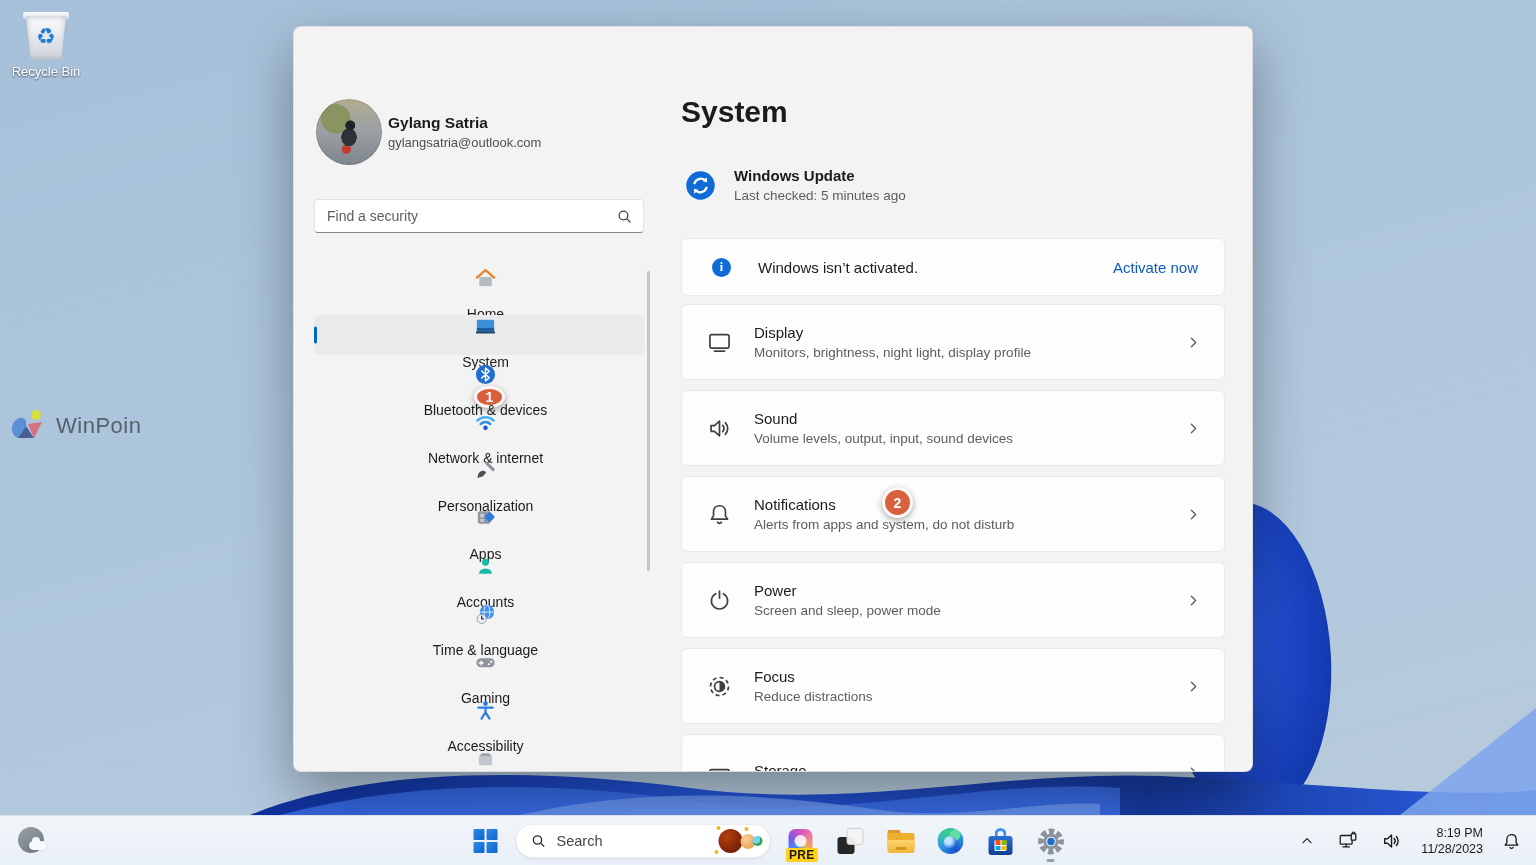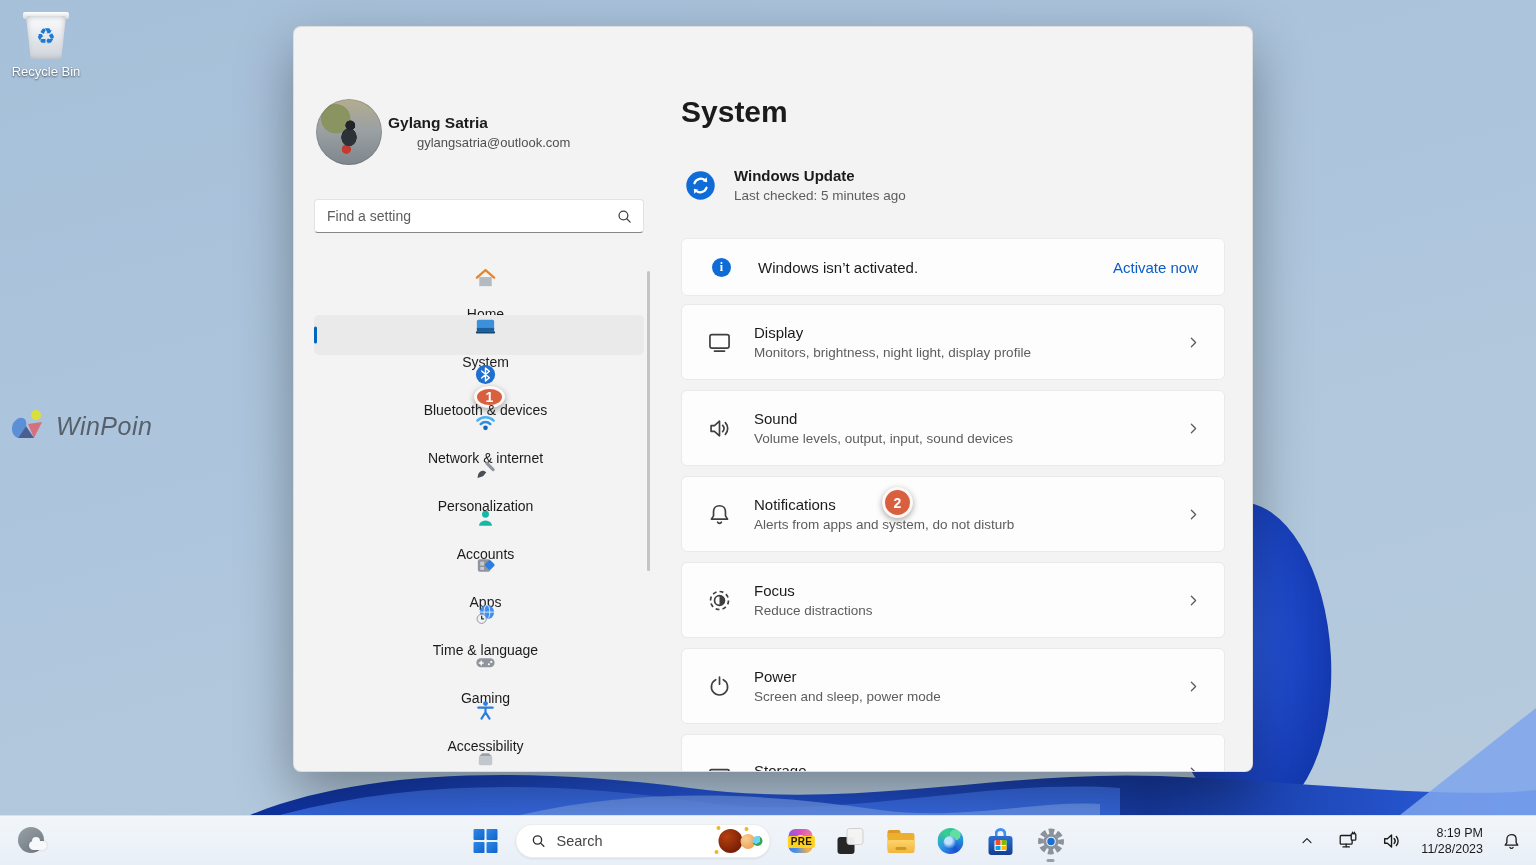--- a/index.html
+++ b/index.html
@@ -18,21 +18,21 @@
   .bin-body { position:absolute; left:3px; top:6px; width:40px; height:44px;
     background:linear-gradient(180deg,#fdfdfd,#dfe3e8 60%,#cfd4da); border-radius:3px 3px 6px 6px;
     clip-path:polygon(0 0,100% 0,88% 100%,12% 100%); box-shadow:inset 0 0 6px rgba(120,130,140,.6); }
   .bin-lid { position:absolute; left:0; top:2px; width:46px; height:7px;
     background:linear-gradient(180deg,#ffffff,#d2d7dd); border-radius:2px; }
   .bin-arrows { position:absolute; left:50%; top:52%; transform:translate(-50%,-50%);
     font-size:22px; color:#1f7ad4; font-weight:bold; }
   .bin-label { margin-top:2px; font-size:13px; color:#fff; text-shadow:0 1px 2px rgba(0,0,0,.65); }
 
   .watermark { position:absolute; left:8px; top:406px; display:flex; align-items:center; gap:8px; z-index:1; }
-  .watermark-text { font-size:25px; color:#4d565e; font-weight:500; letter-spacing:.5px; opacity:.9;font-style:italic; }
+  .watermark-text { font-size:22px; color:#4d565e; font-weight:500; letter-spacing:.5px; opacity:.9; }
 
   
   .win { position:absolute; left:293px; top:26px; width:960px; height:746px; z-index:2;
     background:#f3f3f3; border-radius:8px; border:1px solid rgba(0,0,0,.09);
     box-shadow:0 22px 55px rgba(0,0,0,.35); overflow:hidden; }
 
   .titlebar { position:absolute; left:0; top:0; width:100%; height:50px; }
   .back-btn { position:absolute; left:16px; top:16px; width:30px; height:26px;
     display:flex; align-items:center; justify-content:center; border-radius:4px; cursor:pointer; }
   .win-title { position:absolute; left:66px; top:48px; transform:translateY(-100%); font-size:14px; color:#1b1b1b; line-height:26px; top:22px; transform:none; }
@@ -43,21 +43,21 @@
   .profile { position:absolute; left:22px; top:72px; display:flex; align-items:center; gap:6px; }
   .avatar { width:66px; height:66px; border-radius:50%;
     background:
       radial-gradient(circle at 52% 40%, #20242a 0 9%, transparent 10%),
       radial-gradient(ellipse at 50% 58%, #2d3138 0 16%, transparent 17%),
       radial-gradient(circle at 46% 76%, #c23b2e 0 7%, transparent 8%),
       radial-gradient(circle at 30% 30%, #8a9460 0 22%, transparent 23%),
       linear-gradient(180deg,#b3ac90 0%,#9aa0a3 48%,#7f868c 100%);
     box-shadow:inset 0 0 0 1px rgba(0,0,0,.12); }
   .profile-name { font-size:15.5px; font-weight:700; color:#1b1b1b; }
-  .profile-email { font-size:13px; color:#4f4f4f; margin-top:3px;margin-left:29px; }
+  .profile-email { font-size:13px; color:#4f4f4f; margin-top:3px; }
 
   .find-box { position:absolute; left:20px; top:172px; width:330px; height:34px;
     background:#fff; border:1px solid #e2e2e2; border-bottom:1px solid #868686; border-radius:4px;
     display:flex; align-items:center; padding:0 10px 0 12px; cursor:text; }
   .find-placeholder { flex:1; font-size:14px; color:#5d5d5d; }
 
   .nav { position:absolute; left:20px; top:240px; width:330px; }
   .nav-item { position:relative; height:40px; margin-bottom:8px; display:flex; align-items:center;
     padding-left:13px; gap:16px; border-radius:5px; cursor:pointer;flex-direction:column; }
   .nav-item.selected { background:#eaeaea; }
@@ -131,22 +131,22 @@
     background:radial-gradient(circle at 35% 32%,#f8cf96,#eda45b 75%); }
   .bing-small { position:absolute; right:2px; top:10px; width:10px; height:10px; border-radius:50%;
     background:radial-gradient(circle at 35% 35%,#6fd3f2 0 45%,#3aa54f 46% 75%,#2a7de0 76%); }
   .sparkle { position:absolute; width:4px; height:4px; border-radius:50%; background:#f0b52a; }
   .sp1 { right:44px; top:0; } .sp2 { right:16px; top:1px; } .sp3 { right:46px; top:24px; }
 
   .copilot { width:24px; height:24px; border-radius:7px;
     background:conic-gradient(from 210deg,#3f8ef0,#7a5ce8,#d44fc4,#ef7f9a,#f2b04a,#3f8ef0); position:relative; }
   .copilot::after { content:""; position:absolute; left:6px; top:6px; width:12px; height:12px;
     border-radius:50%; background:rgba(255,255,255,.85); }
-  .pre-badge { position:absolute; left:50%; bottom:15px; transform:translateX(-46%);
-    background:#ffd21e; color:#201a00; font-size:10px; font-weight:700; letter-spacing:.3px;
+  .pre-badge { position:absolute; left:50%; bottom:1px; transform:translateX(-46%);
+    background:#ffd21e; color:#201a00; font-size:12px; font-weight:700; letter-spacing:.3px;
     padding:1px 3px; border-radius:2px; line-height:1; }
 
   .taskview { position:relative; width:26px; height:26px; }
   .tv-back { position:absolute; left:0; bottom:0; width:17px; height:17px; background:#262626; border-radius:3px; }
   .tv-front { position:absolute; right:0; top:0; width:17px; height:17px; background:#f4f4f4;
     border:1px solid #cfcfcf; border-radius:3px; opacity:.96; }
 
   .folder { position:relative; width:27px; height:23px; }
   .folder-tab { position:absolute; left:0; top:0; width:13px; height:7px; background:#dd9a26; border-radius:2px 2px 0 0; }
   .folder-back { position:absolute; left:0; top:3px; width:27px; height:17px; background:#edb02e; border-radius:2px; }
@@ -228,21 +228,21 @@
 
     <div class="profile">
       <div class="avatar"></div>
       <div>
         <div class="profile-name">Gylang Satria</div>
         <div class="profile-email">gylangsatria@outlook.com</div>
       </div>
     </div>
 
     <div class="find-box">
-      <span class="find-placeholder">Find a setting</span>
+      <span class="find-placeholder">Find a security</span>
       <svg width="17" height="17" viewBox="0 0 24 24" fill="none" stroke="#424242" stroke-width="1.8" stroke-linecap="round">
         <circle cx="10.5" cy="10.5" r="6.2"></circle>
           <line x1="15.2" y1="15.2" x2="20" y2="20"></line>
       </svg>
     </div>
 
     <div class="nav">
 
       <div class="nav-item">
         <svg class="nav-icon" viewBox="0 0 24 24">
@@ -282,34 +282,34 @@
       <div class="nav-item">
         <svg class="nav-icon" viewBox="0 0 24 24">
           <path d="M13.5 4.5 L20 11" stroke="#8f959d" stroke-width="3.2" stroke-linecap="round"></path>
           <path d="M6 13.5 C8.2 11.5 11 11.8 12.8 13.8 L10.2 17.2 C8.4 19.2 5.6 18.4 3.8 20.2 C3.9 17.4 4.2 15.2 6 13.5 Z" fill="#4a4f57"></path>
         </svg>
         <span class="nav-label">Personalization</span>
       </div>
 
       <div class="nav-item">
         <svg class="nav-icon" viewBox="0 0 24 24">
-          <circle cx="12" cy="7.5" r="3.6" fill="#15b8a6"></circle>
-          <path d="M5.2 19.5 a6.8 5.4 0 0 1 13.6 0 Z" fill="#15b8a6"></path>
-        </svg>
-        <span class="nav-label">Accounts</span>
-      </div>
-
-      <div class="nav-item">
-        <svg class="nav-icon" viewBox="0 0 24 24">
           <rect x="4" y="4.5" width="13" height="13" rx="2" fill="#8f959d"></rect>
           <rect x="6.5" y="7" width="4" height="4" fill="#c8ccd2"></rect>
             <rect x="6.5" y="12.5" width="4" height="3" fill="#c8ccd2"></rect>
           <rect x="12.4" y="6.4" width="8" height="8" rx="1.4" fill="#2b7de0" transform="rotate(45 16.4 10.4)"></rect>
         </svg>
         <span class="nav-label">Apps</span>
+      </div>
+
+      <div class="nav-item">
+        <svg class="nav-icon" viewBox="0 0 24 24">
+          <circle cx="12" cy="7.5" r="3.6" fill="#15b8a6"></circle>
+          <path d="M5.2 19.5 a6.8 5.4 0 0 1 13.6 0 Z" fill="#15b8a6"></path>
+        </svg>
+        <span class="nav-label">Accounts</span>
       </div>
 
       <div class="nav-item">
         <svg class="nav-icon" viewBox="0 0 24 24">
           <circle cx="13.5" cy="9.5" r="7.5" fill="#3f8ef0"></circle>
           <ellipse cx="13.5" cy="9.5" rx="3" ry="7.5" fill="none" stroke="rgba(255,255,255,.8)" stroke-width="1"></ellipse>
           <line x1="6" y1="9.5" x2="21" y2="9.5" stroke="rgba(255,255,255,.8)" stroke-width="1"></line>
           <circle cx="8" cy="16.5" r="4.8" fill="#eef2f7" stroke="#8f959d" stroke-width="1"></circle>
           <path d="M8 16.5 V13.8 M8 16.5 H10" stroke="#2b2f36" stroke-width="1.3" stroke-linecap="round"></path>
         </svg>
@@ -408,42 +408,42 @@
             <div class="card-title">Notifications</div>
             <div class="card-sub">Alerts from apps and system, do not disturb</div>
           </div>
           <span class="ann-badge">2</span>
           <svg class="card-chevron" width="17" height="17" viewBox="0 0 24 24" fill="none" stroke="#5c5c5c" stroke-width="1.8" stroke-linecap="round" stroke-linejoin="round">
               <path d="M9 6 L15 12 L9 18"></path>
             </svg>
         </div>
 
         <div class="card">
+          <svg class="card-icon" viewBox="0 0 24 24" fill="none" stroke="#3f3f3f" stroke-width="1.5" stroke-linecap="round">
+            <path d="M8.6 6 a7.2 7.2 0 1 0 6.8 0"></path>
+              <line x1="12" y1="3.6" x2="12" y2="10"></line>
+          </svg>
+          <div>
+            <div class="card-title">Power</div>
+            <div class="card-sub">Screen and sleep, power mode</div>
+          </div>
+          <svg class="card-chevron" width="17" height="17" viewBox="0 0 24 24" fill="none" stroke="#5c5c5c" stroke-width="1.8" stroke-linecap="round" stroke-linejoin="round">
+              <path d="M9 6 L15 12 L9 18"></path>
+            </svg>
+        </div>
+
+        <div class="card">
           <svg class="card-icon" viewBox="0 0 24 24" fill="none" stroke="#3f3f3f" stroke-width="1.5">
             <circle cx="12" cy="12" r="8" stroke-dasharray="3.5 2.75"></circle>
             <circle cx="12" cy="12" r="4.4"></circle>
             <path d="M12 7.6 a4.4 4.4 0 0 1 0 8.8 Z" fill="#3f3f3f" stroke="none"></path>
           </svg>
           <div>
             <div class="card-title">Focus</div>
             <div class="card-sub">Reduce distractions</div>
-          </div>
-          <svg class="card-chevron" width="17" height="17" viewBox="0 0 24 24" fill="none" stroke="#5c5c5c" stroke-width="1.8" stroke-linecap="round" stroke-linejoin="round">
-              <path d="M9 6 L15 12 L9 18"></path>
-            </svg>
-        </div>
-
-        <div class="card">
-          <svg class="card-icon" viewBox="0 0 24 24" fill="none" stroke="#3f3f3f" stroke-width="1.5" stroke-linecap="round">
-            <path d="M8.6 6 a7.2 7.2 0 1 0 6.8 0"></path>
-              <line x1="12" y1="3.6" x2="12" y2="10"></line>
-          </svg>
-          <div>
-            <div class="card-title">Power</div>
-            <div class="card-sub">Screen and sleep, power mode</div>
           </div>
           <svg class="card-chevron" width="17" height="17" viewBox="0 0 24 24" fill="none" stroke="#5c5c5c" stroke-width="1.8" stroke-linecap="round" stroke-linejoin="round">
               <path d="M9 6 L15 12 L9 18"></path>
             </svg>
         </div>
 
         <div class="card">
           <svg class="card-icon" viewBox="0 0 24 24" fill="none" stroke="#3f3f3f" stroke-width="1.5">
             <rect x="3.5" y="9.5" width="17" height="6.5" rx="1.3"></rect>
           </svg>

